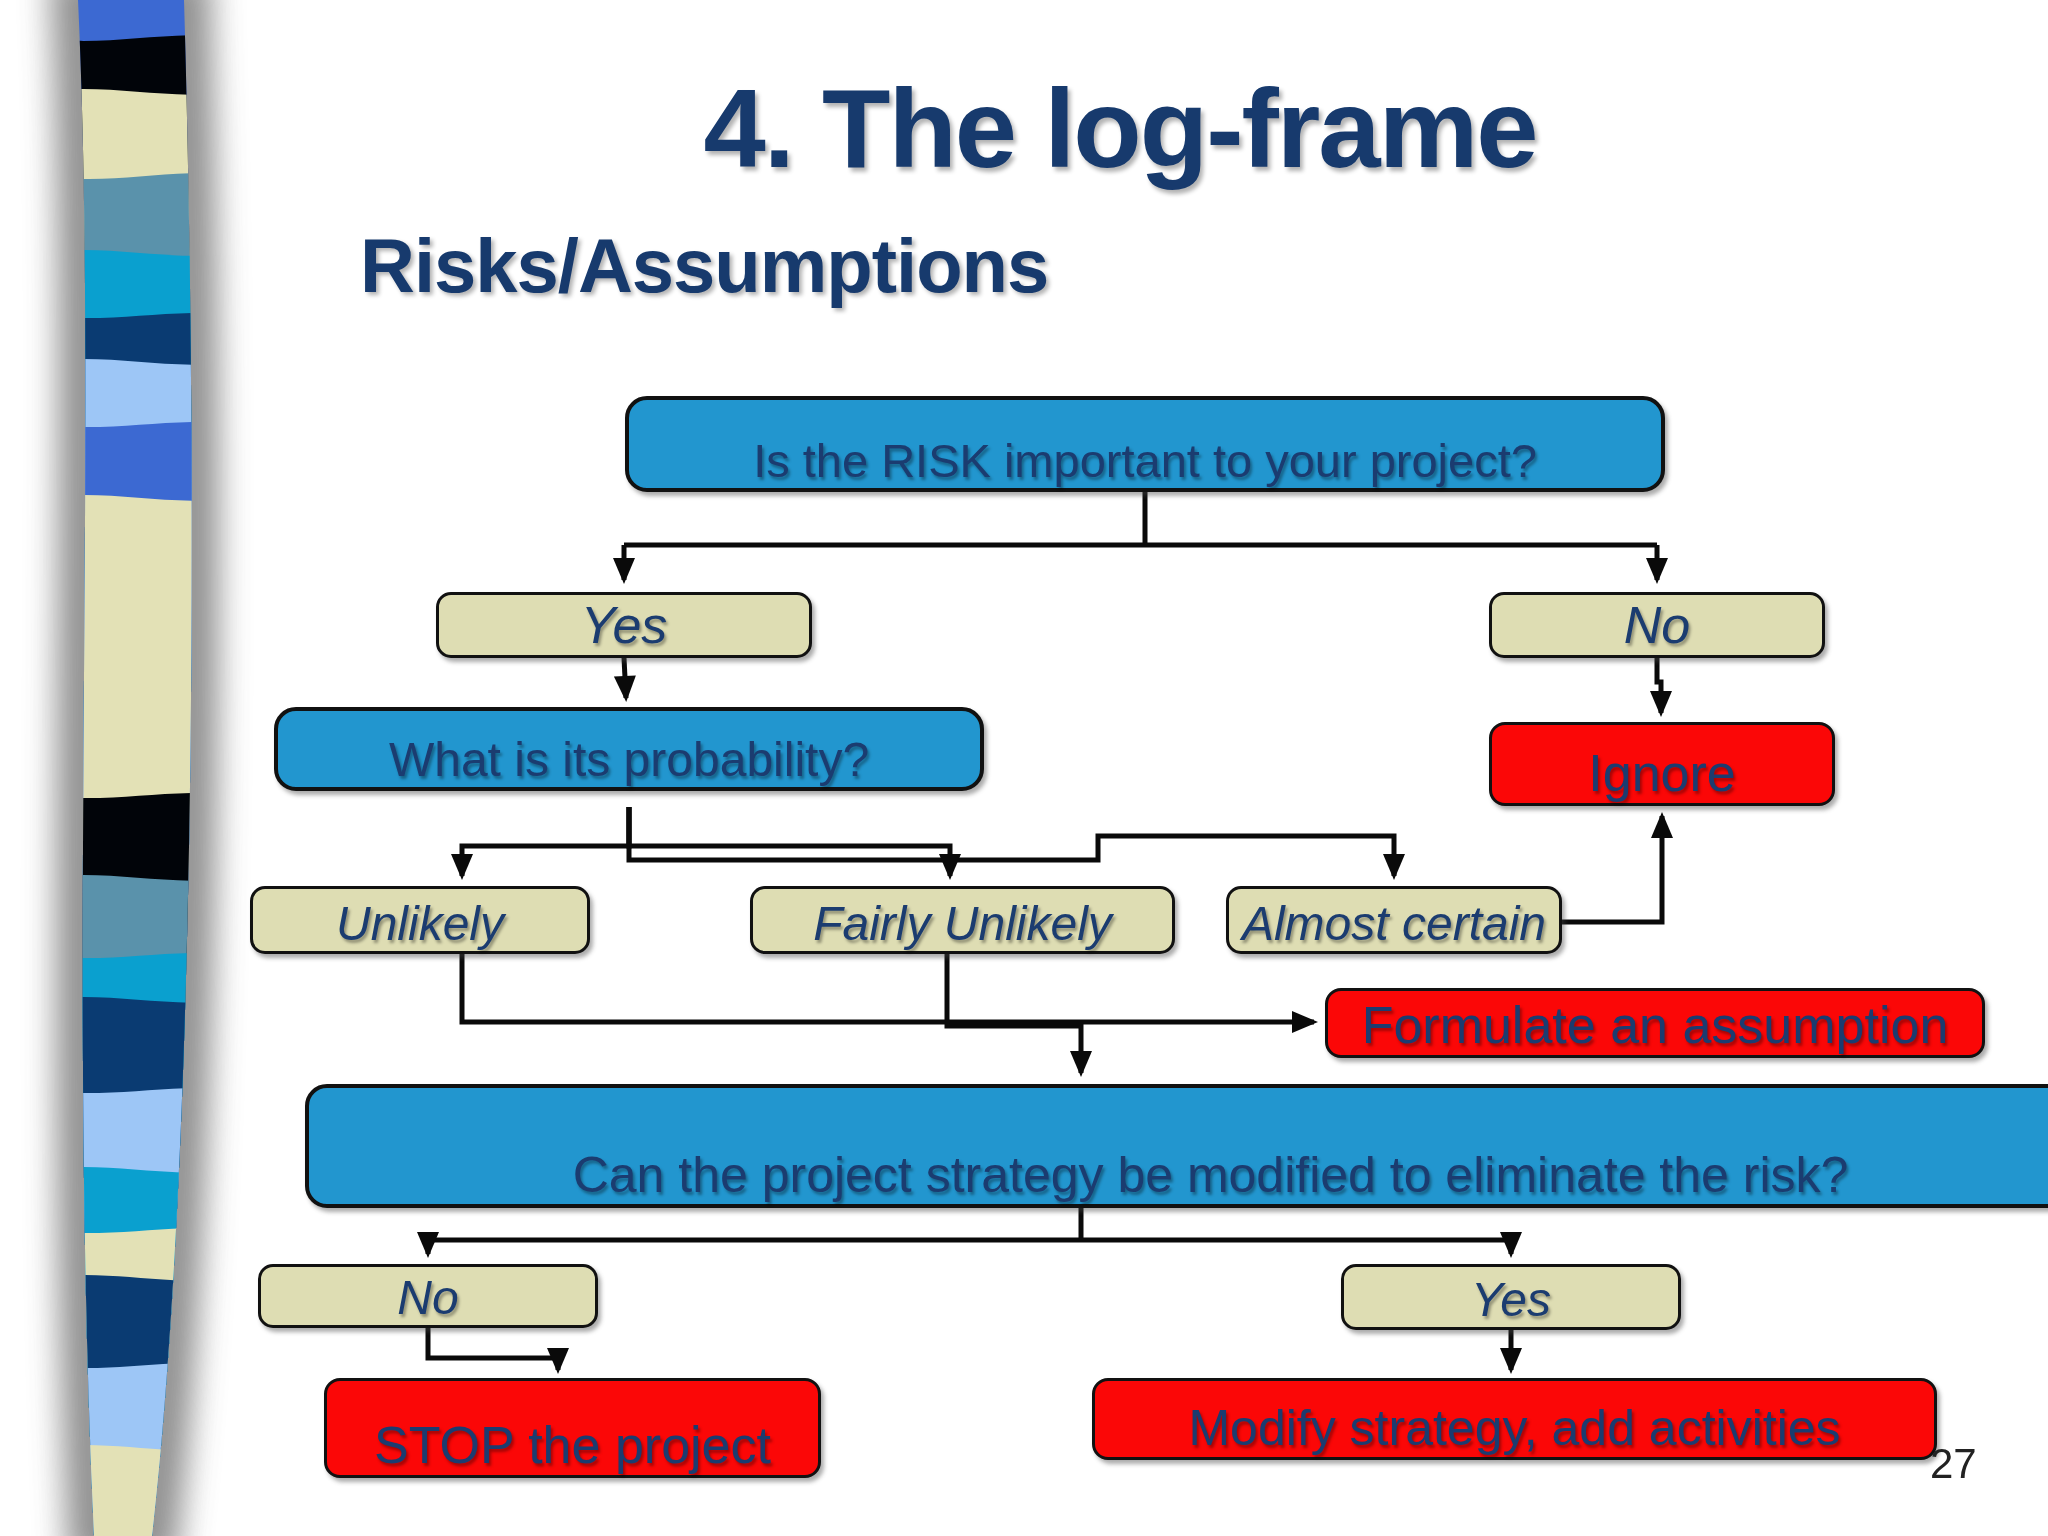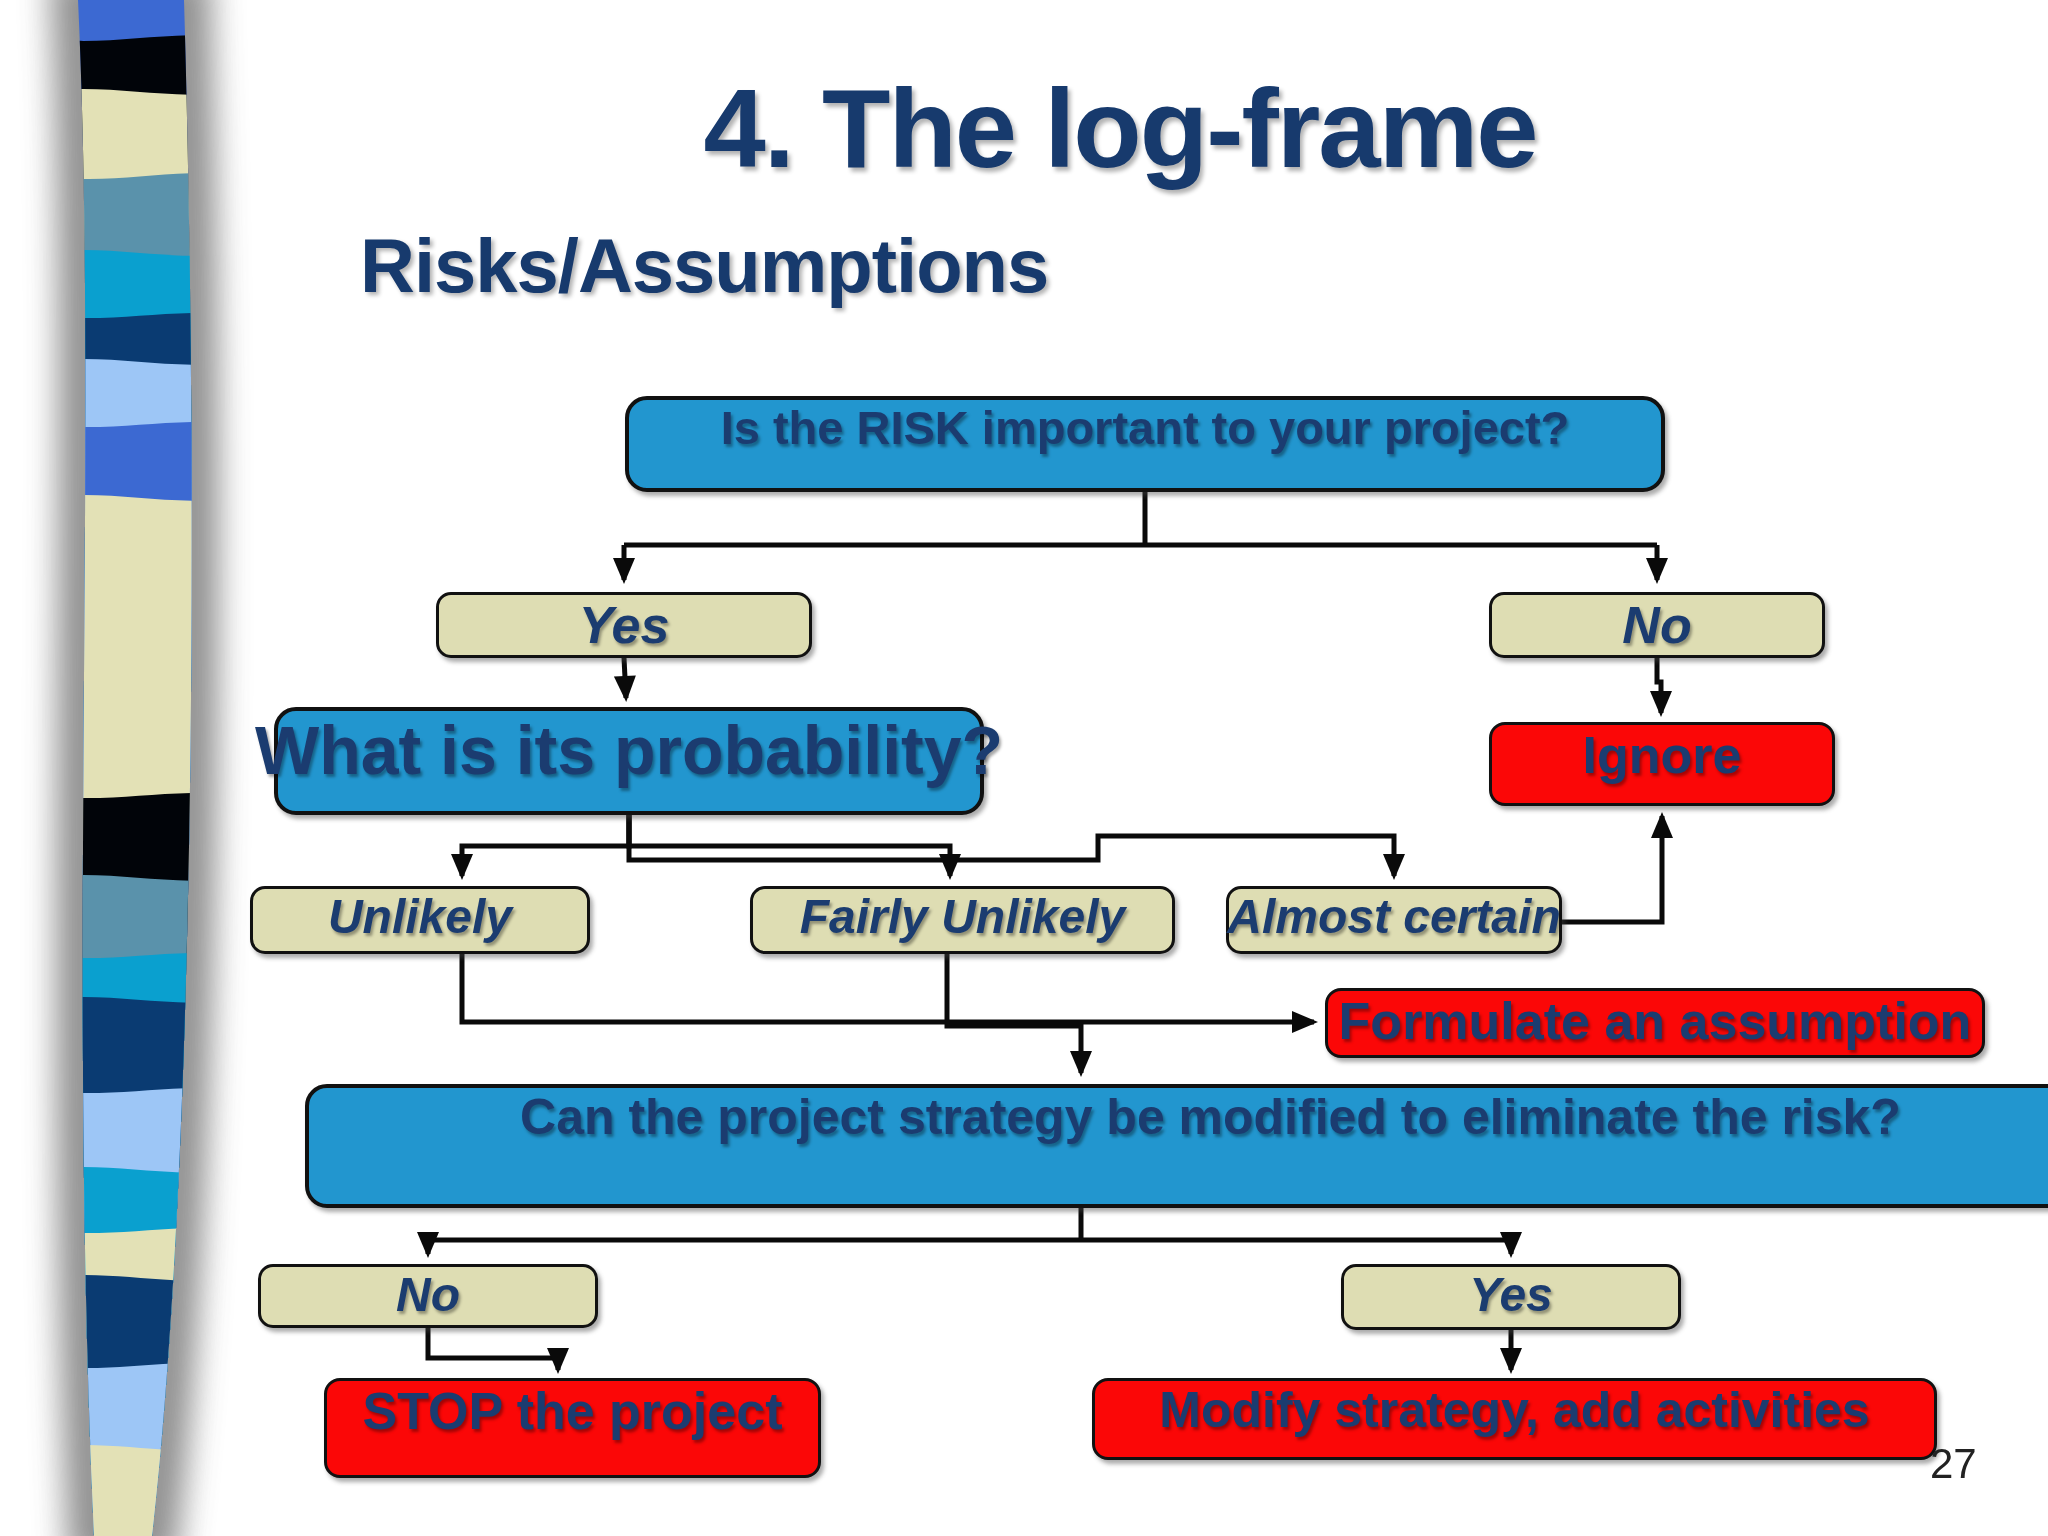--- a/index.html
+++ b/index.html
@@ -25,34 +25,34 @@
     color:var(--title-text);text-shadow:3px 4px 4px rgba(0,0,0,0.30);
     white-space:nowrap;
   }
   .subtitle{
     position:absolute;left:360px;top:222px;width:1500px;
     text-align:left;font-size:76px;font-weight:bold;letter-spacing:-1px;
     color:var(--title-text);text-shadow:3px 3px 4px rgba(0,0,0,0.30);
     white-space:nowrap;
   }
   .node{
-    position:absolute;display:flex;align-items:flex-start;justify-content:center;
-    box-sizing:border-box;color:var(--label-text);font-weight:bold;
+    position:absolute;display:flex;align-items:flex-end;justify-content:center;
+    box-sizing:border-box;color:var(--label-text);font-weight:normal;
     text-shadow:2px 3px 3px rgba(0,0,0,0.35);white-space:nowrap;
     box-shadow:3px 4px 4px rgba(70,70,70,0.45);
   }
   .q{ background:var(--question-box-fill);border:4px solid var(--box-border);border-radius:22px;}
   .opt{background:var(--option-box-fill); border:3px solid var(--box-border);border-radius:15px;font-style:italic;}
   .act{background:var(--action-box-fill); border:3px solid var(--box-border);border-radius:16px;}
 
   
   #n-risk      {left:625px; top:396px; width:1040px;height:96px; font-size:47px;}
   #n-yes1      {left:436px; top:592px; width:376px; height:66px; font-size:52px;}
   #n-no1       {left:1489px;top:592px; width:336px; height:66px; font-size:52px;}
-  #n-prob      {left:274px; top:707px; width:710px; height:108px;font-size:68px;}
+  #n-prob      {left:274px; top:707px; width:710px; height:84px;font-size:48px;}
   #n-ignore    {left:1489px;top:722px; width:346px; height:84px; font-size:52px;}
   #n-unlikely  {left:250px; top:886px; width:340px; height:68px; font-size:48px;}
   #n-fairly    {left:750px; top:886px; width:425px; height:68px; font-size:48px;}
   #n-almost    {left:1226px;top:886px; width:336px; height:68px; font-size:48px; overflow:visible;}
   #n-formulate {left:1325px;top:988px; width:660px; height:70px; font-size:52px;}
   #n-bigq      {left:305px; top:1084px;width:1811px;height:124px;font-size:50px;}
   #n-no2       {left:258px; top:1264px;width:340px; height:64px; font-size:48px;}
   #n-yes2      {left:1341px;top:1264px;width:340px; height:66px; font-size:48px;}
   #n-stop      {left:324px; top:1378px;width:497px; height:100px; font-size:52px;}
   #n-modify    {left:1092px;top:1378px;width:845px; height:82px; font-size:50px;}

